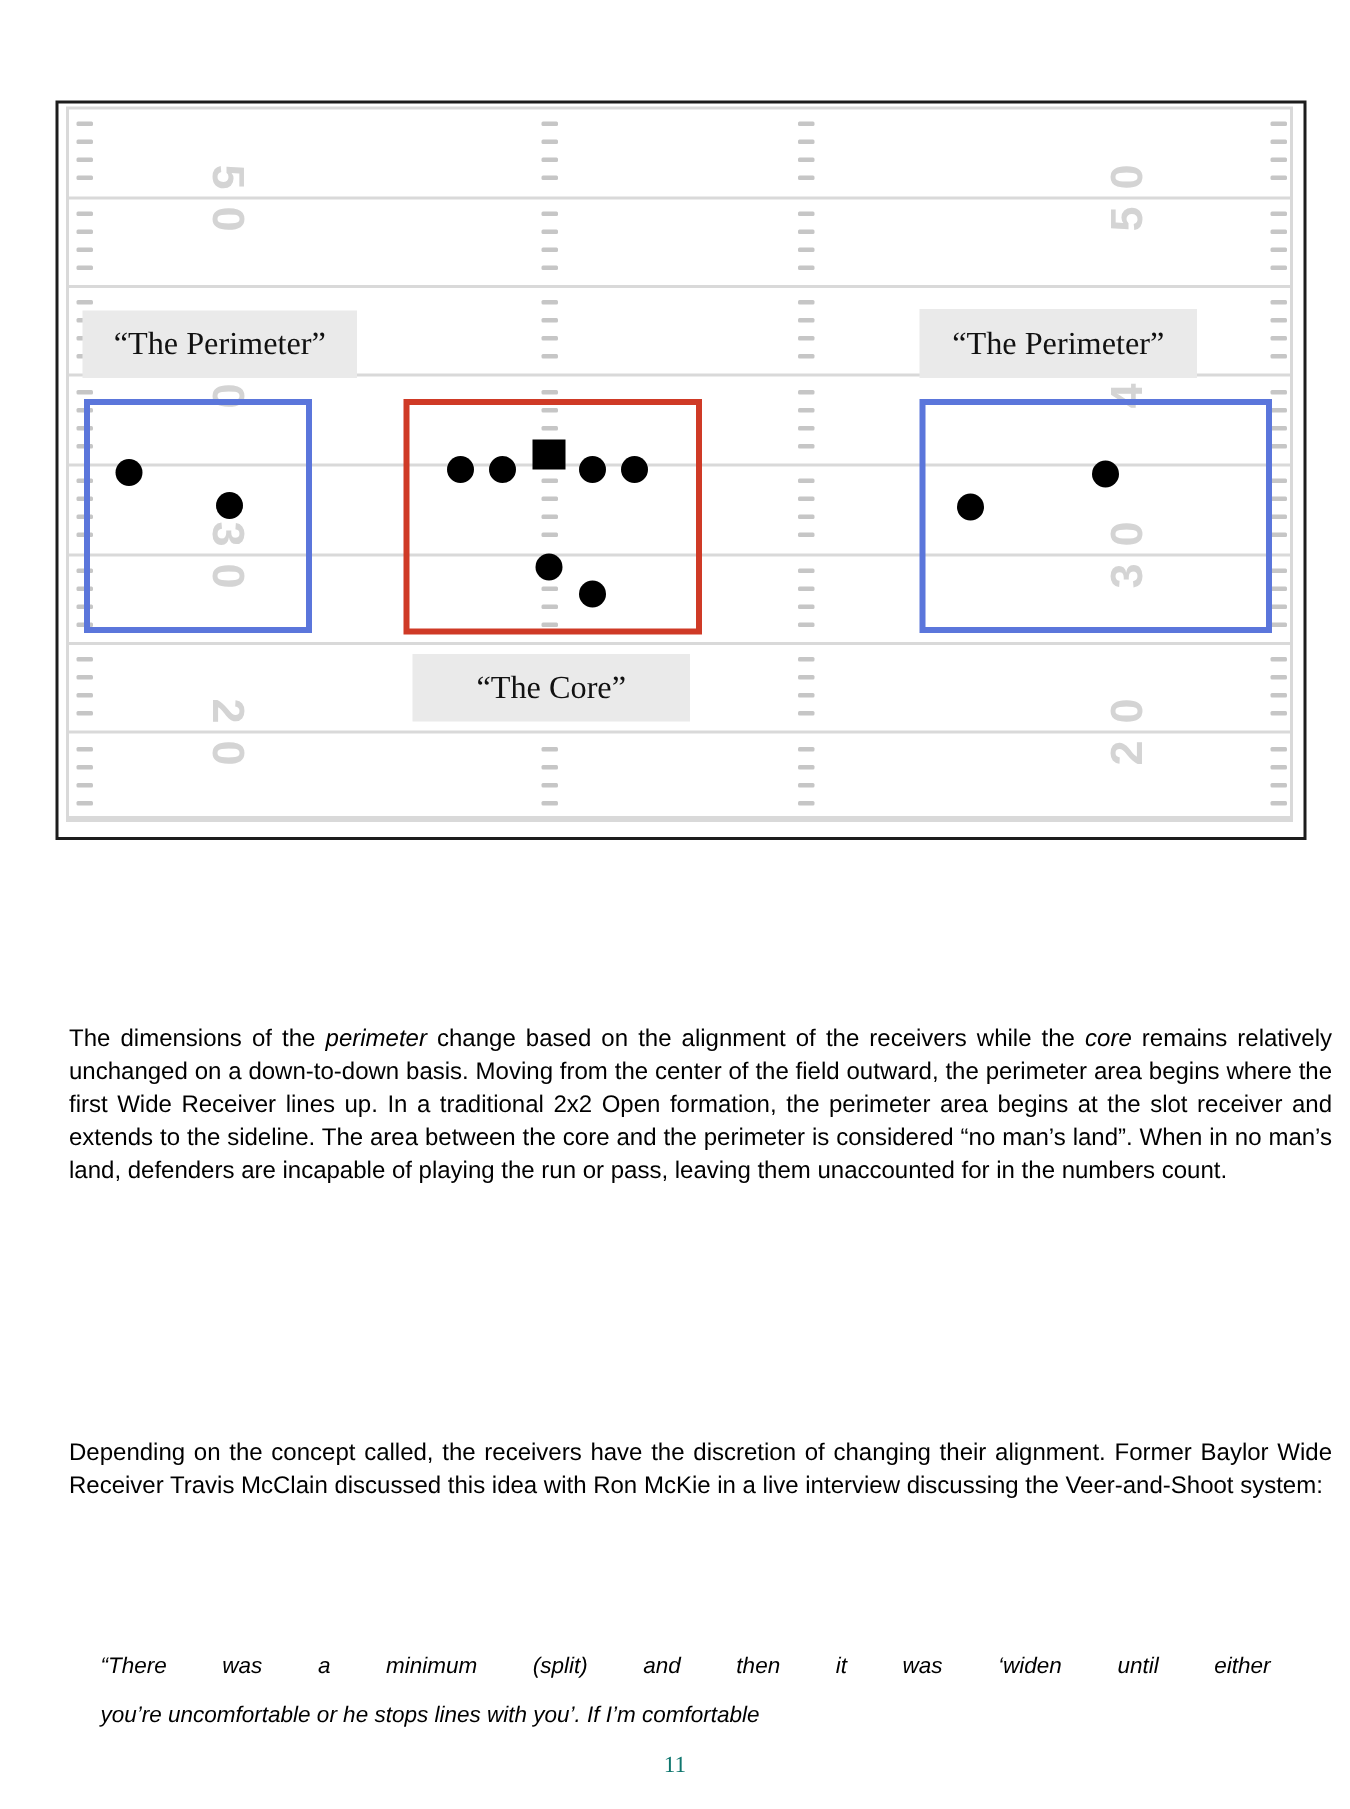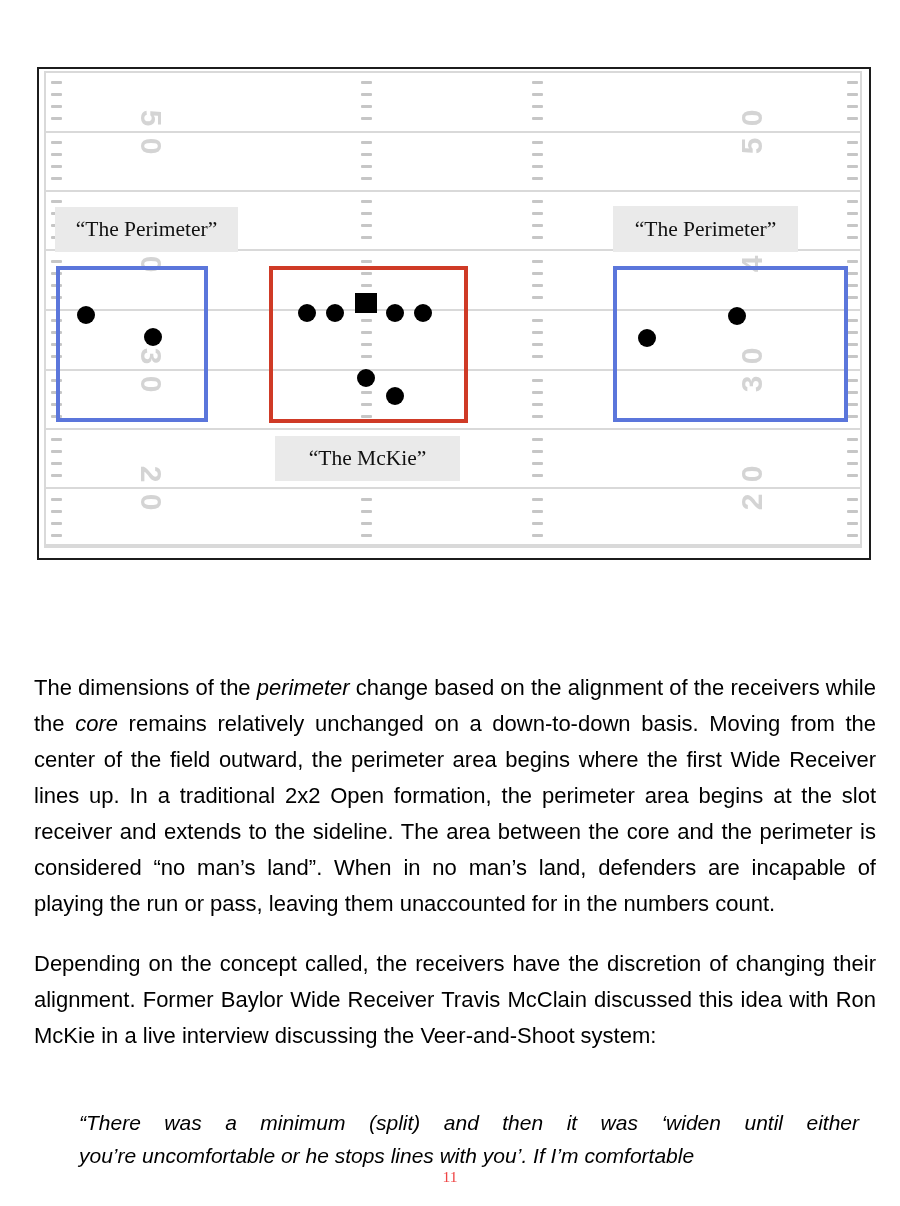--- a/index.html
+++ b/index.html
@@ -27,30 +27,30 @@
        font-family:"Liberation Serif",serif;font-size:21.5px;color:#111;
        display:flex;align-items:center;justify-content:center;}
   .zone-box{position:absolute;box-sizing:border-box;border:4px solid;z-index:4;background:transparent;}
   .zone-box.blue{border-color:var(--blue);}
   .zone-box.red{border-color:var(--red);}
   .player-dot{position:absolute;width:18px;height:18px;border-radius:50%;background:#000;z-index:5;}
   .player-square{position:absolute;width:22px;height:20px;background:#000;z-index:5;}
   
   .caption{position:absolute;left:34px;top:585px;width:842px;margin:0;
        font-size:21px;line-height:32.5px;font-style:italic;text-align:justify;}
-  .bodyp{position:absolute;left:34px;width:842px;margin:0;
-       font-size:22px;line-height:36px;text-align:justify;}
+  .bodyp{position:absolute;left:34px;width:842px;margin:12px;
+       font-size:16px;line-height:22px;text-align:justify;}
   #para1{top:670px;}
   #para2{top:946px;}
-  .quote{position:absolute;left:63px;top:1091px;width:780px;margin:16px;
-       font-size:21px;line-height:32.5px;font-style:italic;}
+  .quote{position:absolute;left:63px;top:1091px;width:780px;margin:4px;
+       font-size:15px;line-height:32.5px;font-style:italic;}
   .quote .qline1{text-align:justify;text-align-last:justify;}
   .quote .qline2{text-align:left;}
   .page-number{position:absolute;top:1168px;left:0;width:100%;text-align:center;
-       font-family:"Liberation Serif",serif;font-size:15.5px;color:#ef4444;}
+       font-family:"Liberation Serif",serif;font-size:15.5px;color:#0f766e;}
 </style>
 </head>
 <body>
 
 <div class="page">
 
 
   <figure class="fig">
     <div class="field-surface"></div>
     <div id="marks-layer">
@@ -218,21 +218,21 @@
           <div class="digit">0</div>
         </div>
         <div class="num right" style="left: 698px; top: 391px;">
           <div class="digit">0</div>
           <div class="digit">2</div>
         </div>
       </div>
 
     <div class="flabel" id="lbl-perim-left" style="left: 16px; top: 138px; width: 183px; height: 45px;">“The Perimeter”</div>
     <div class="flabel" id="lbl-perim-right" style="left: 574px; top: 137px; width: 185px; height: 46px;">“The Perimeter”</div>
-    <div class="flabel" id="lbl-core" style="left: 236px; top: 367px; width: 185px; height: 45px;">“The McKie”</div>
+    <div class="flabel" id="lbl-core" style="left: 236px; top: 367px; width: 185px; height: 45px;">“The Core”</div>
 
     <div class="zone-box blue" id="box-perim-left" style="left: 17px; top: 197px; width: 152px; height: 156px;"></div>
     <div class="zone-box red" id="box-core" style="left: 230px; top: 197px; width: 199px; height: 157px;"></div>
     <div class="zone-box blue" id="box-perim-right" style="left: 574px; top: 197px; width: 235px; height: 156px;"></div>
 
     <div id="players-layer">
         <div class="player-dot" style="left: 259px; top: 235px; background: rgb(0, 0, 0);"></div>
         <div class="player-dot" style="left: 287px; top: 235px; background: rgb(0, 0, 0);"></div>
         <div class="player-dot" style="left: 347px; top: 235px; background: rgb(0, 0, 0);"></div>
         <div class="player-dot" style="left: 375px; top: 235px; background: rgb(0, 0, 0);"></div>

